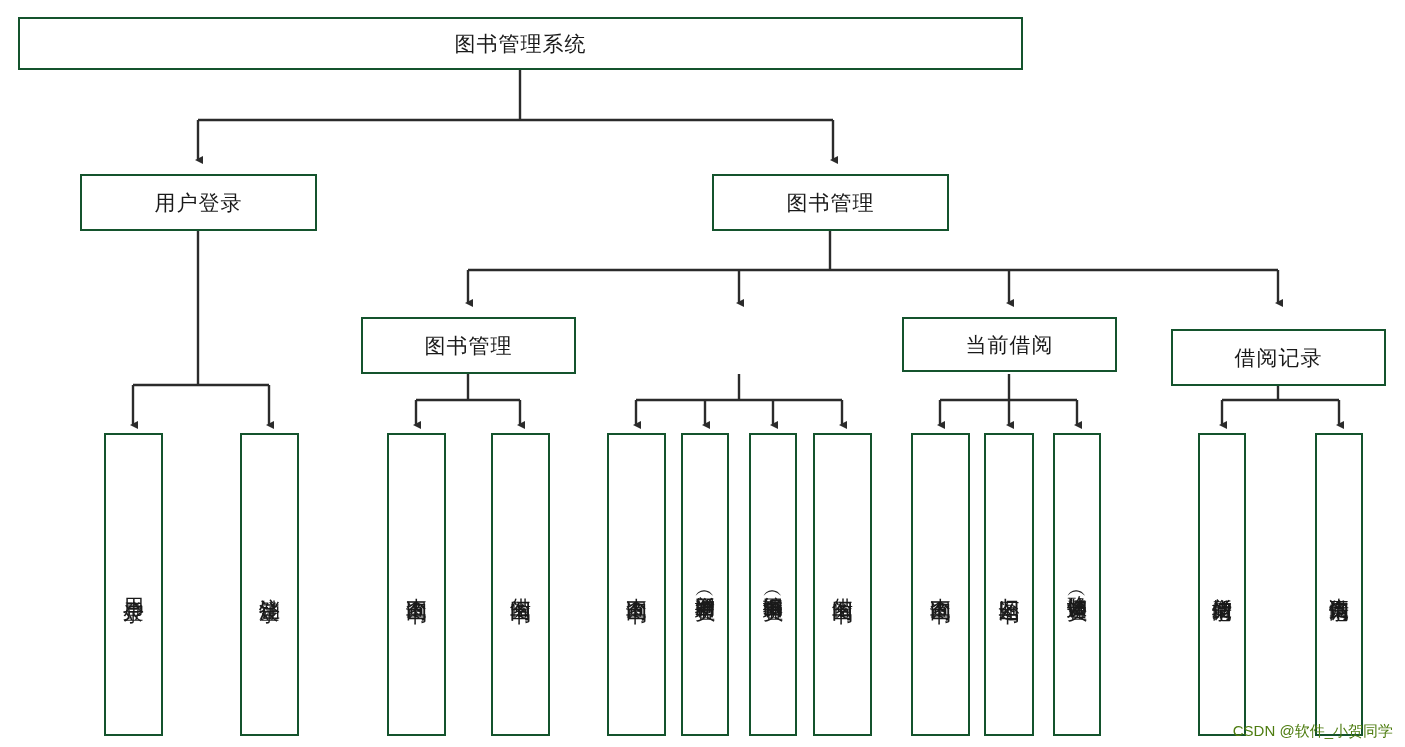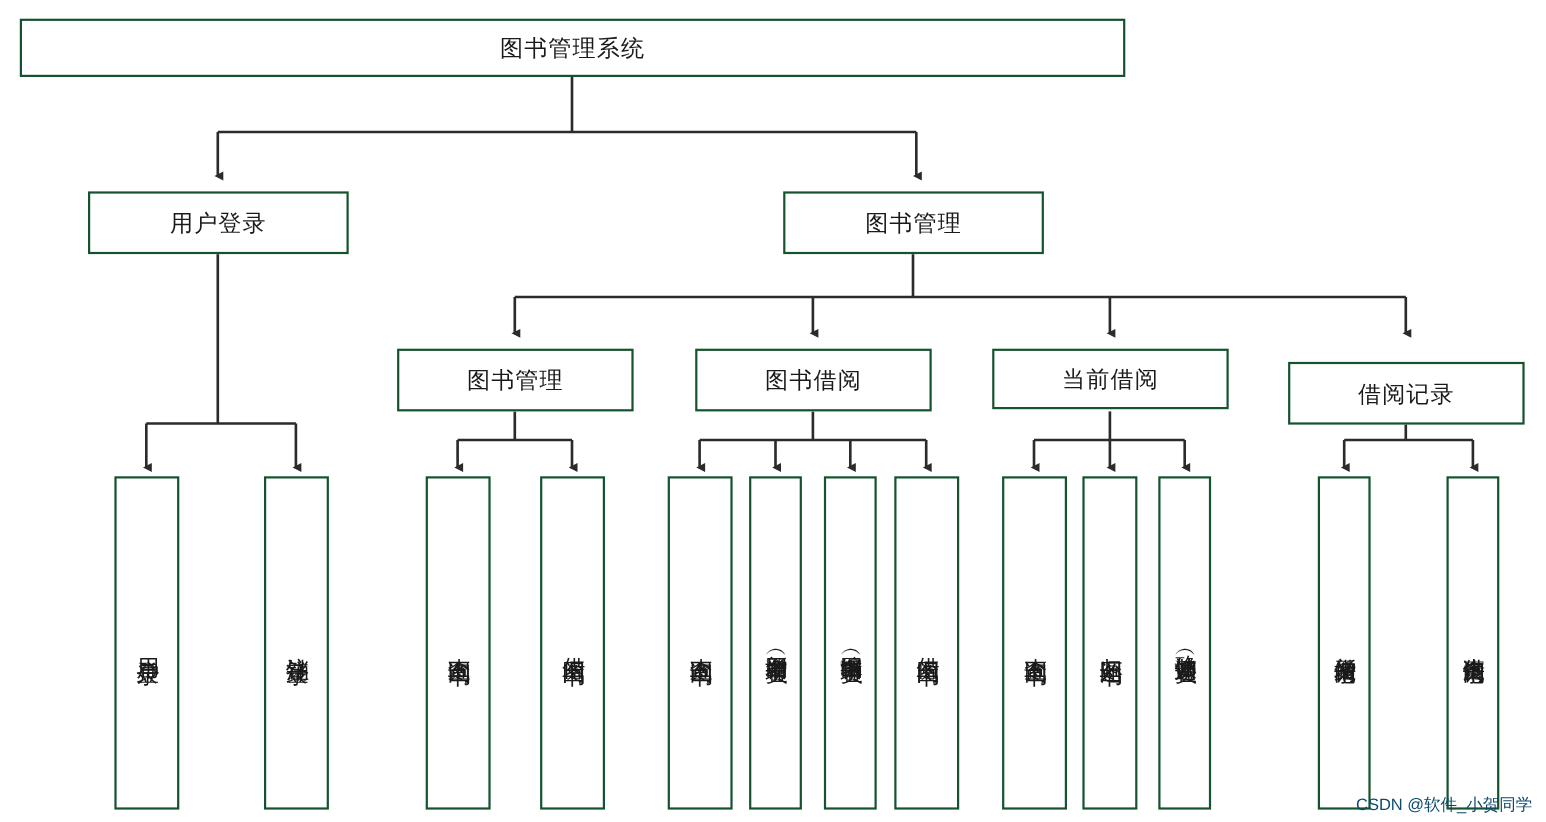--- a/index.html
+++ b/index.html
@@ -50,21 +50,21 @@
   }
   .node.v.narrow {
     font-size: 20px;
     letter-spacing: 1px;
   }
   .watermark {
     position: absolute;
     right: 12px;
     bottom: 6px;
     font-size: 15px;
-    color: #0c4a6e;
+    color: #4d7c0f;
     z-index: 3;
     white-space: nowrap;
   }
 </style>
 </head>
 <body>
 
 <div id="canvas">
 
   <svg class="wires" viewBox="0 0 1405 747">
@@ -116,21 +116,20 @@
       <path d="M1339,400 L1339,425" marker-end="url(#arrow)"></path>
     </g>
   </svg>
 
   <div class="node h" style="left:18px; top:17px; width:1005px; height:53px;">图书管理系统</div>
 
   <div class="node h" style="left:80px; top:174px; width:237px; height:57px;">用户登录</div>
   <div class="node h" style="left:712px; top:174px; width:237px; height:57px;">图书管理</div>
 
   <div class="node h" style="left:361px; top:317px; width:215px; height:57px;">图书管理</div>
-  <div class="node h" style="left:632px; top:317px; width:215px; height:57px;">图书借阅</div>
   <div class="node h" style="left:902px; top:317px; width:215px; height:55px;">当前借阅</div>
   <div class="node h" style="left:1171px; top:329px; width:215px; height:57px;">借阅记录</div>
 
   <div class="node v" style="left:104px; top:433px; width:59px; height:303px;">用户登录</div>
   <div class="node v" style="left:240px; top:433px; width:59px; height:303px;">注销登录</div>
 
   <div class="node v" style="left:387px; top:433px; width:59px; height:303px;">查询图书</div>
   <div class="node v" style="left:491px; top:433px; width:59px; height:303px;">借阅图书</div>
 
   <div class="node v" style="left:607px; top:433px; width:59px; height:303px;">查询图书</div>

